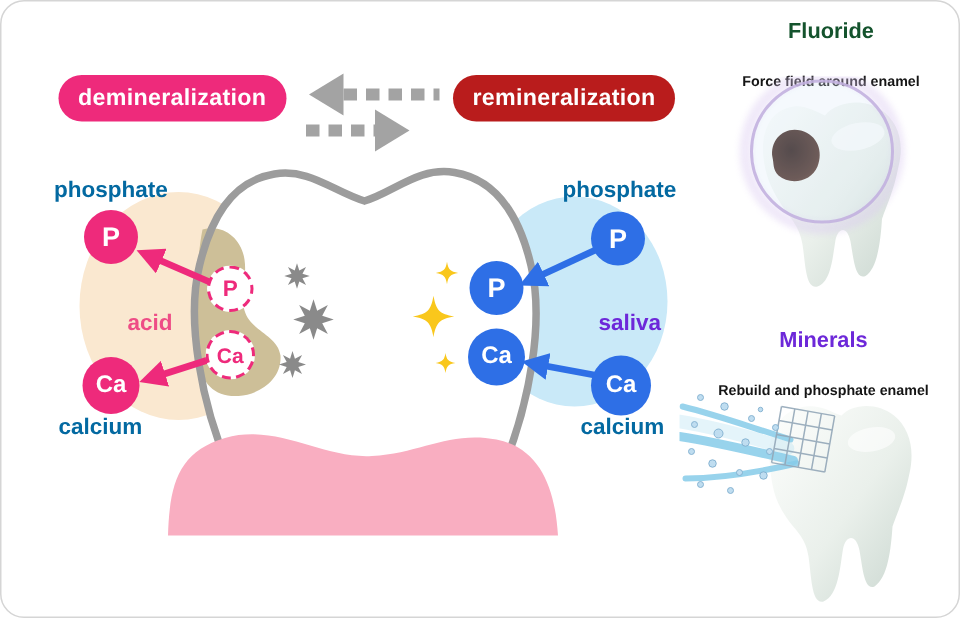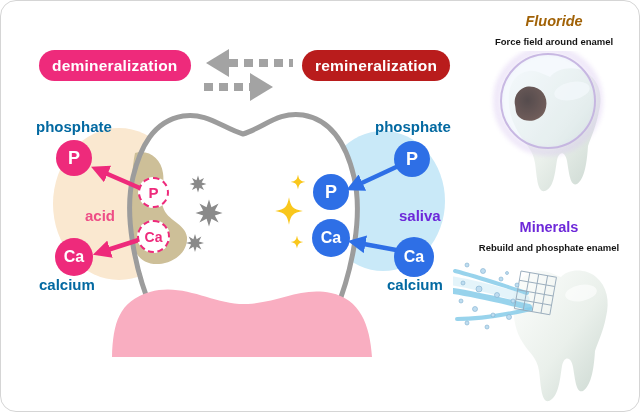--- a/index.html
+++ b/index.html
@@ -20,23 +20,23 @@
   .lbl.saliva{color:#6d28d9;}
   .ion{
     position:absolute;border-radius:50%;display:flex;align-items:center;justify-content:center;
     font-weight:bold;color:#fff;
   }
   .ion.pink{background:#EE2A7B;}
   .ion.blue{background:#2E6FE6;}
   .ion.dashed{background:#fff;border:2.5px dashed #EE2A7B;color:#EE2A7B;}
   .panel-head{position:absolute;text-align:center;}
   .panel-title{font-size:14.5px;font-weight:bold;}
-  .panel-title.gold{color:#a16207;font-style:italic;}
+  .panel-title.gold{color:#14532d;}
   .panel-title.cyan{color:#6d28d9;}
-  .panel-sub{font-size:9.5px;font-weight:bold;color:#151515;margin-top:7px;}
+  .panel-sub{font-size:9.5px;font-weight:bold;color:#151515;margin-top:20px;}
 </style>
 </head>
 <body>
 
 <div class="card">
 
   <svg class="layer" width="640" height="412" viewBox="0 0 640 412">
     <defs>
       <marker id="ah-pink" viewBox="0 0 10 10" refX="7" refY="5" markerWidth="4" markerHeight="4" orient="auto">
         <path d="M0,0 L10,5 L0,10 Z" fill="#EE2A7B"></path>

